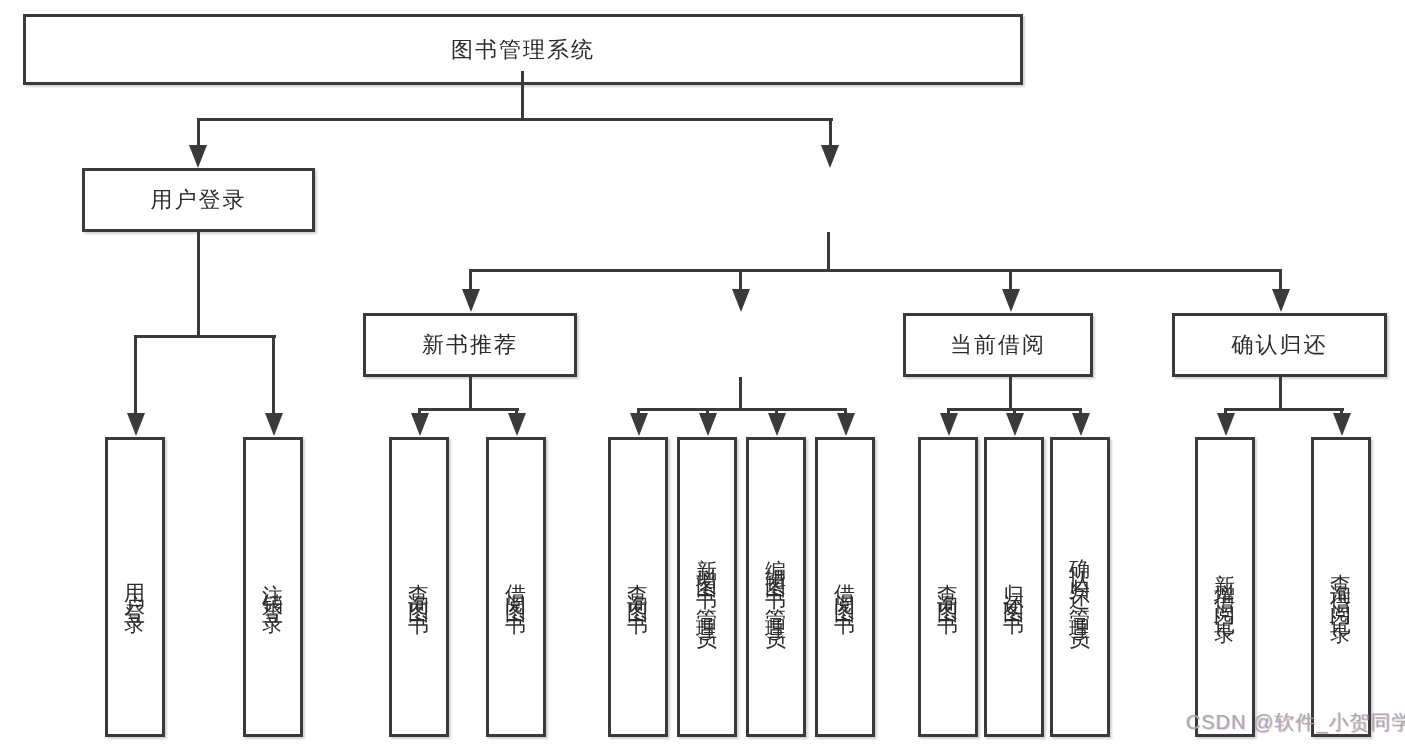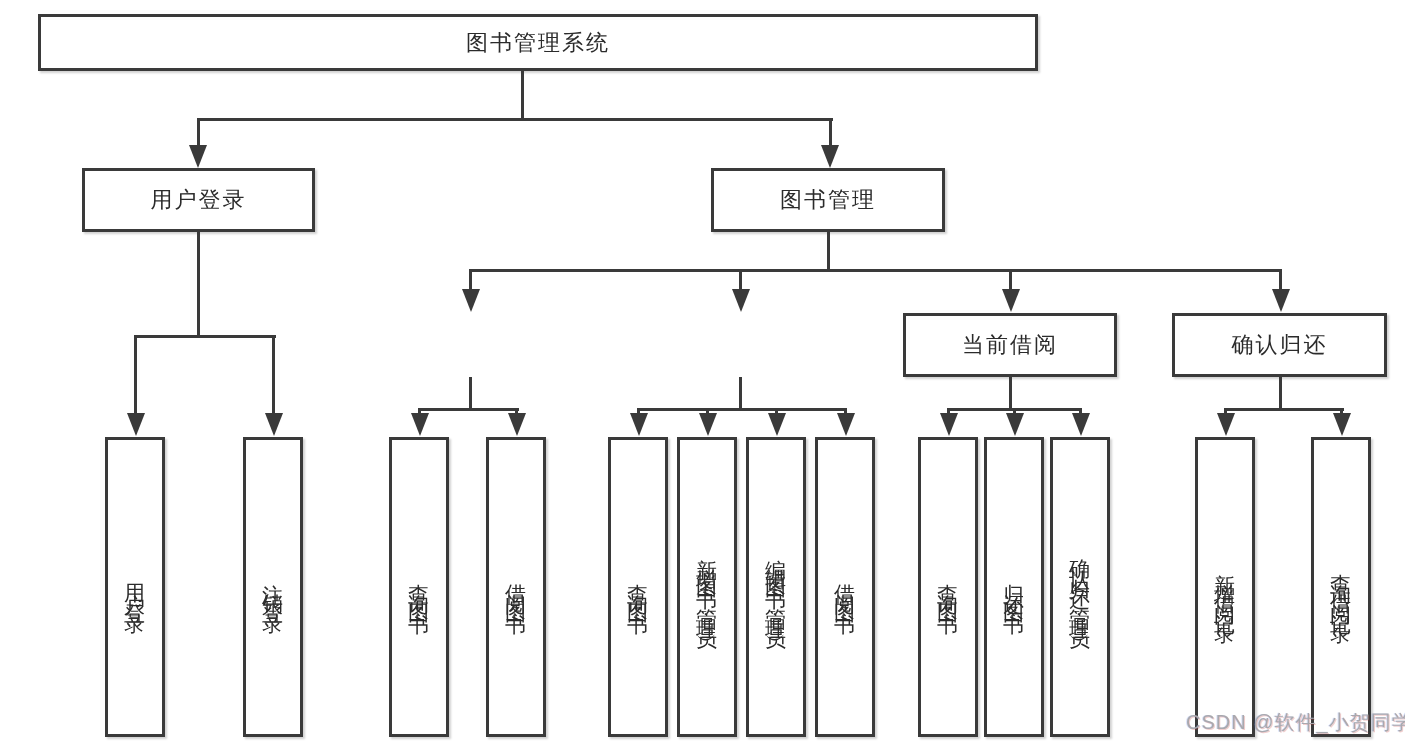--- a/index.html
+++ b/index.html
@@ -63,57 +63,57 @@
     letter-spacing: 1px;
     white-space: nowrap;
     text-shadow: 1px 1px 0 rgba(200,60,60,0.25), -1px 0 0 rgba(70,110,230,0.2);
   }
 </style>
 </head>
 <body>
 
 <div id="diagram">
 
-  <div class="box" style="left:38px; top:14px; width:1000px; height:57px;">
+  <div class="box" style="left:23px; top:14px; width:1000px; height:71px;">
     <span class="lbl">图书管理系统</span>
   </div>
 
   <div class="vline" style="left:521px; top:71px; height:50px;"></div>
   <div class="hline" style="left:197px; top:118px; width:636px;"></div>
   <div class="vline" style="left:197px; top:118px; height:30px;"></div>
   <div class="arrow" style="left:189px; top:145px;"></div>
   <div class="vline" style="left:829px; top:118px; height:30px;"></div>
   <div class="arrow" style="left:821px; top:145px;"></div>
 
   <div class="box" style="left:82px; top:168px; width:233px; height:64px;">
     <span class="lbl">用户登录</span>
-  </div>
-  <div class="box" style="left:711px; top:168px; width:234px; height:64px;">
-    <span class="lbl">图书管理</span>
   </div>
 
   <div class="vline" style="left:197px; top:232px; height:106px;"></div>
   <div class="hline" style="left:134px; top:335px; width:142px;"></div>
   <div class="vline" style="left:134px; top:335px; height:80px;"></div>
   <div class="arrow" style="left:127px; top:413px;"></div>
   <div class="vline" style="left:272px; top:335px; height:80px;"></div>
   <div class="arrow" style="left:265px; top:413px;"></div>
 
   <div class="vline" style="left:827px; top:232px; height:40px;"></div>
   <div class="hline" style="left:469px; top:269px; width:813px;"></div>
   <div class="vline" style="left:469px; top:269px; height:22px;"></div>
   <div class="arrow" style="left:462px; top:289px;"></div>
   <div class="vline" style="left:739px; top:269px; height:22px;"></div>
   <div class="arrow" style="left:732px; top:289px;"></div>
   <div class="vline" style="left:1009px; top:269px; height:22px;"></div>
   <div class="arrow" style="left:1002px; top:289px;"></div>
   <div class="vline" style="left:1279px; top:269px; height:22px;"></div>
   <div class="arrow" style="left:1272px; top:289px;"></div>
 
-  <div class="box" style="left:903px; top:313px; width:214px; height:64px;">
+  <div class="box" style="left:363px; top:313px; width:214px; height:64px;">
+    <span class="lbl">新书推荐</span>
+  </div>
+  <div class="box" style="left:903px; top:313px; width:190px; height:64px;">
     <span class="lbl">当前借阅</span>
   </div>
   <div class="box" style="left:1172px; top:313px; width:215px; height:64px;">
     <span class="lbl">确认归还</span>
   </div>
 
   <div class="vline" style="left:469px; top:377px; height:34px;"></div>
   <div class="hline" style="left:418px; top:408px; width:101px;"></div>
   <div class="vline" style="left:418px; top:408px; height:8px;"></div>
   <div class="arrow" style="left:411px; top:413px;"></div>

